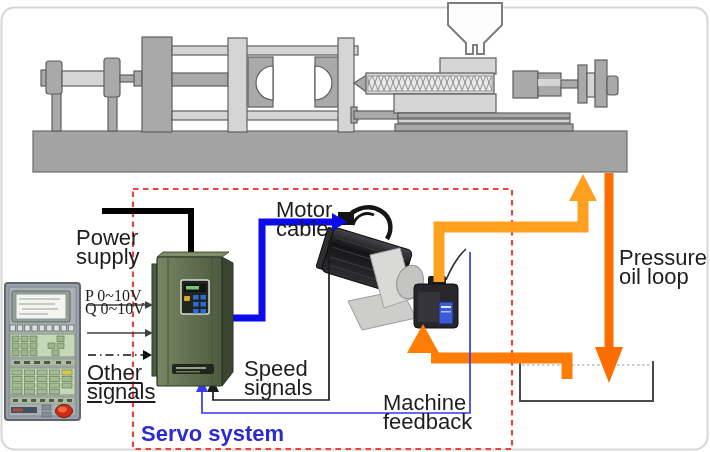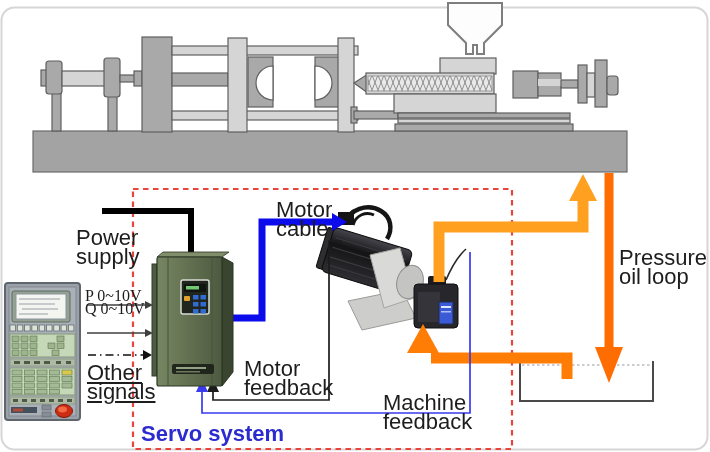--- a/index.html
+++ b/index.html
@@ -227,18 +227,18 @@
     <ellipse cx="64" cy="411" rx="8.5" ry="6.5" fill="#cf2b12" stroke="#7e1a09"></ellipse>
     <ellipse cx="62.5" cy="409.5" rx="4.5" ry="3" fill="#ef6a45"></ellipse>
   </g>
 </svg>
 
 <div class="lbl" style="left:76px;top:228px;width:64px;">Power supply</div>
 <div class="lbl lbl-signal" style="left:85px;top:286px;">P 0~10V</div>
 <div class="lbl lbl-signal" style="left:85px;top:299px;">Q 0~10V</div>
 <div class="lbl" style="left:87px;top:363px;width:66px;text-decoration:underline;">Other signals</div>
 <div class="lbl" style="left:276px;top:200px;width:58px;">Motor cable</div>
-<div class="lbl" style="left:244px;top:359px;width:86px;">Motor feedback</div>
+<div class="lbl" style="left:244px;top:359px;width:86px;">Speed signals</div>
 <div class="lbl" style="left:383px;top:393px;width:92px;">Machine feedback</div>
 <div class="lbl lbl-servo" style="left:141px;top:424px;text-align:center;">Servo system</div>
 <div class="lbl" style="left:619px;top:248px;width:84px;">Pressure oil loop</div>
 
 </div>
 
 </body></html>

